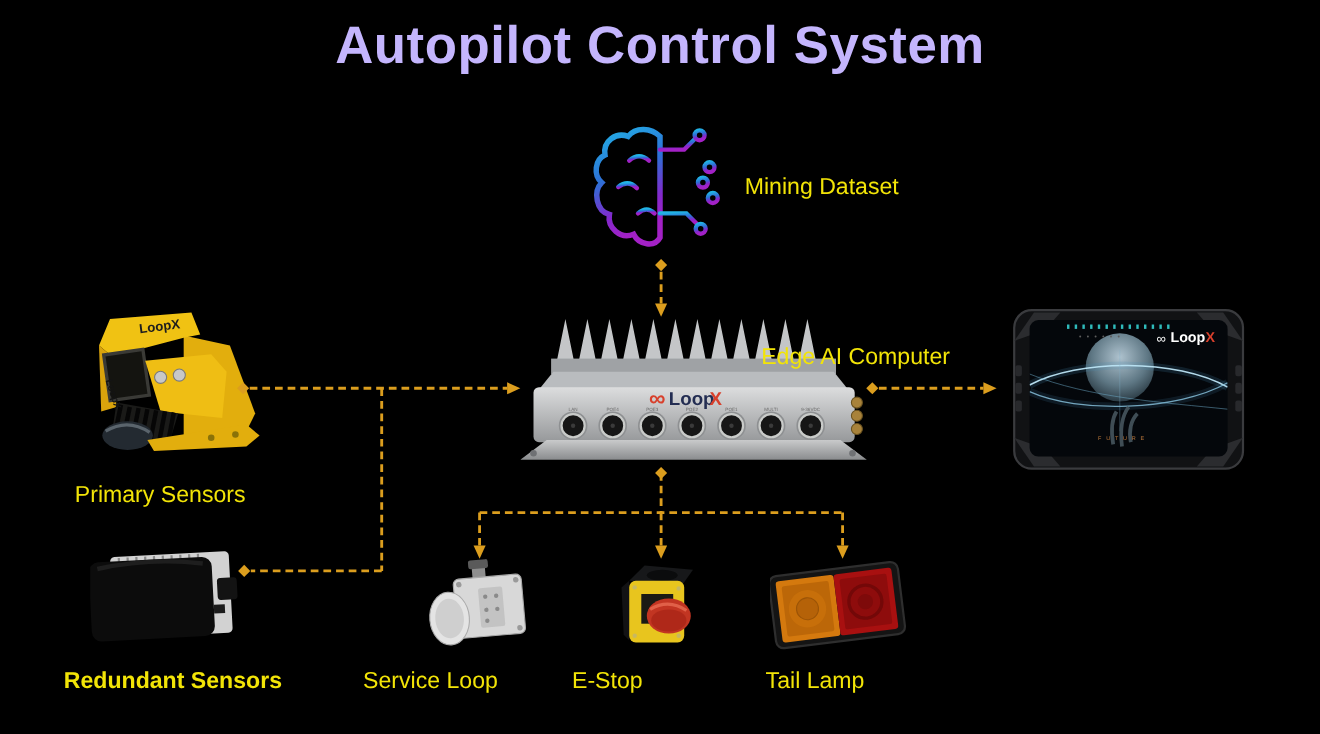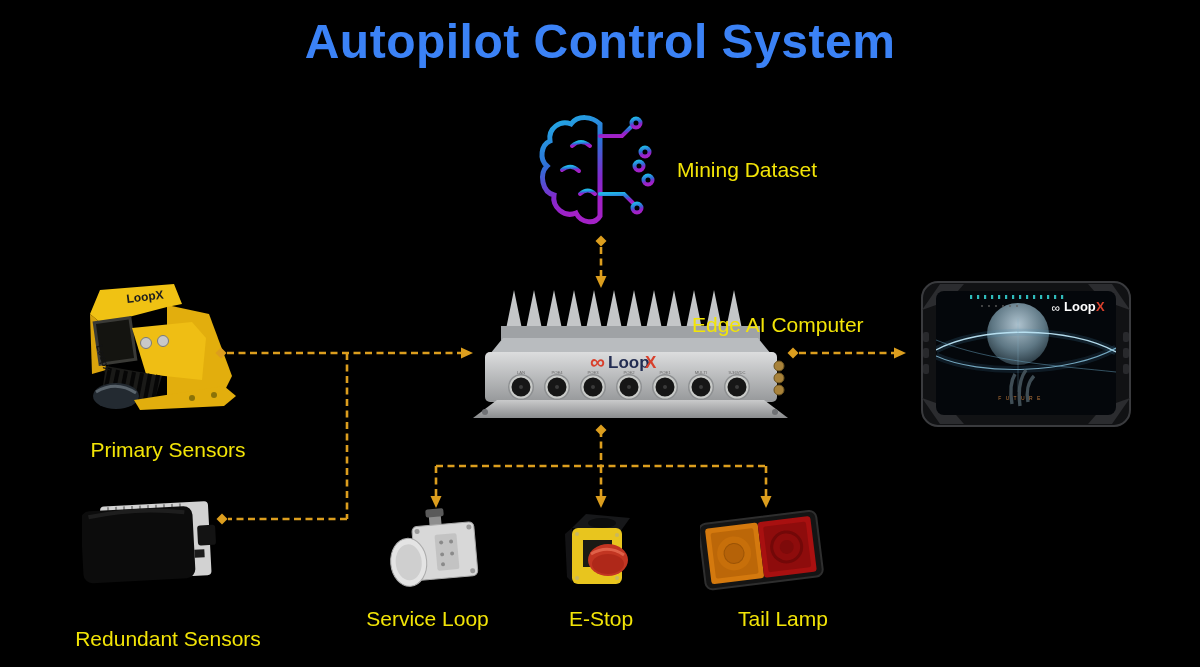--- a/index.html
+++ b/index.html
@@ -2,31 +2,31 @@
 <html><head>
 <meta charset="utf-8">
 <style>
   html,body{margin:0;padding:0;background:#000;}
   .stage{
     position:relative;width:1200px;height:667px;background:#000;overflow:hidden;
     font-family:"Liberation Sans", sans-serif;
   }
   .title{
     position:absolute;left:0;top:14px;width:1200px;text-align:center;
-    color:#3b82f6;font-size:48px;font-weight:700;letter-spacing:.5px;
+    color:#c4b5fd;font-size:48px;font-weight:700;letter-spacing:.5px;
   }
   .label{
-    position:absolute;color:#F2E407;font-size:21px;text-align:center;white-space:nowrap;
+    position:absolute;color:#F2E407;font-size:21px;text-align:left;white-space:nowrap;
   }
   .lbl-robotics{left:340px;top:158px;width:188px;text-align:right;}
   .lbl-mining{left:677px;top:158px;text-align:center;}
   .lbl-edge{left:692px;top:313px;text-align:left;}
   .lbl-primary{left:68px;top:438px;width:200px;}
   .lbl-hmi{left:893px;top:438px;width:270px;}
-  .lbl-redundant{left:58px;top:627px;width:220px;}
+  .lbl-redundant{left:58px;top:607px;width:220px;font-weight:bold;}
   .lbl-service{left:330px;top:607px;width:195px;}
   .lbl-estop{left:520px;top:607px;width:162px;}
   .lbl-tail{left:696px;top:607px;width:174px;}
   .dev{position:absolute;}
   .overlay{position:absolute;left:0;top:0;pointer-events:none;}
 </style>
 </head>
 <body>
 
 <div class="stage">

